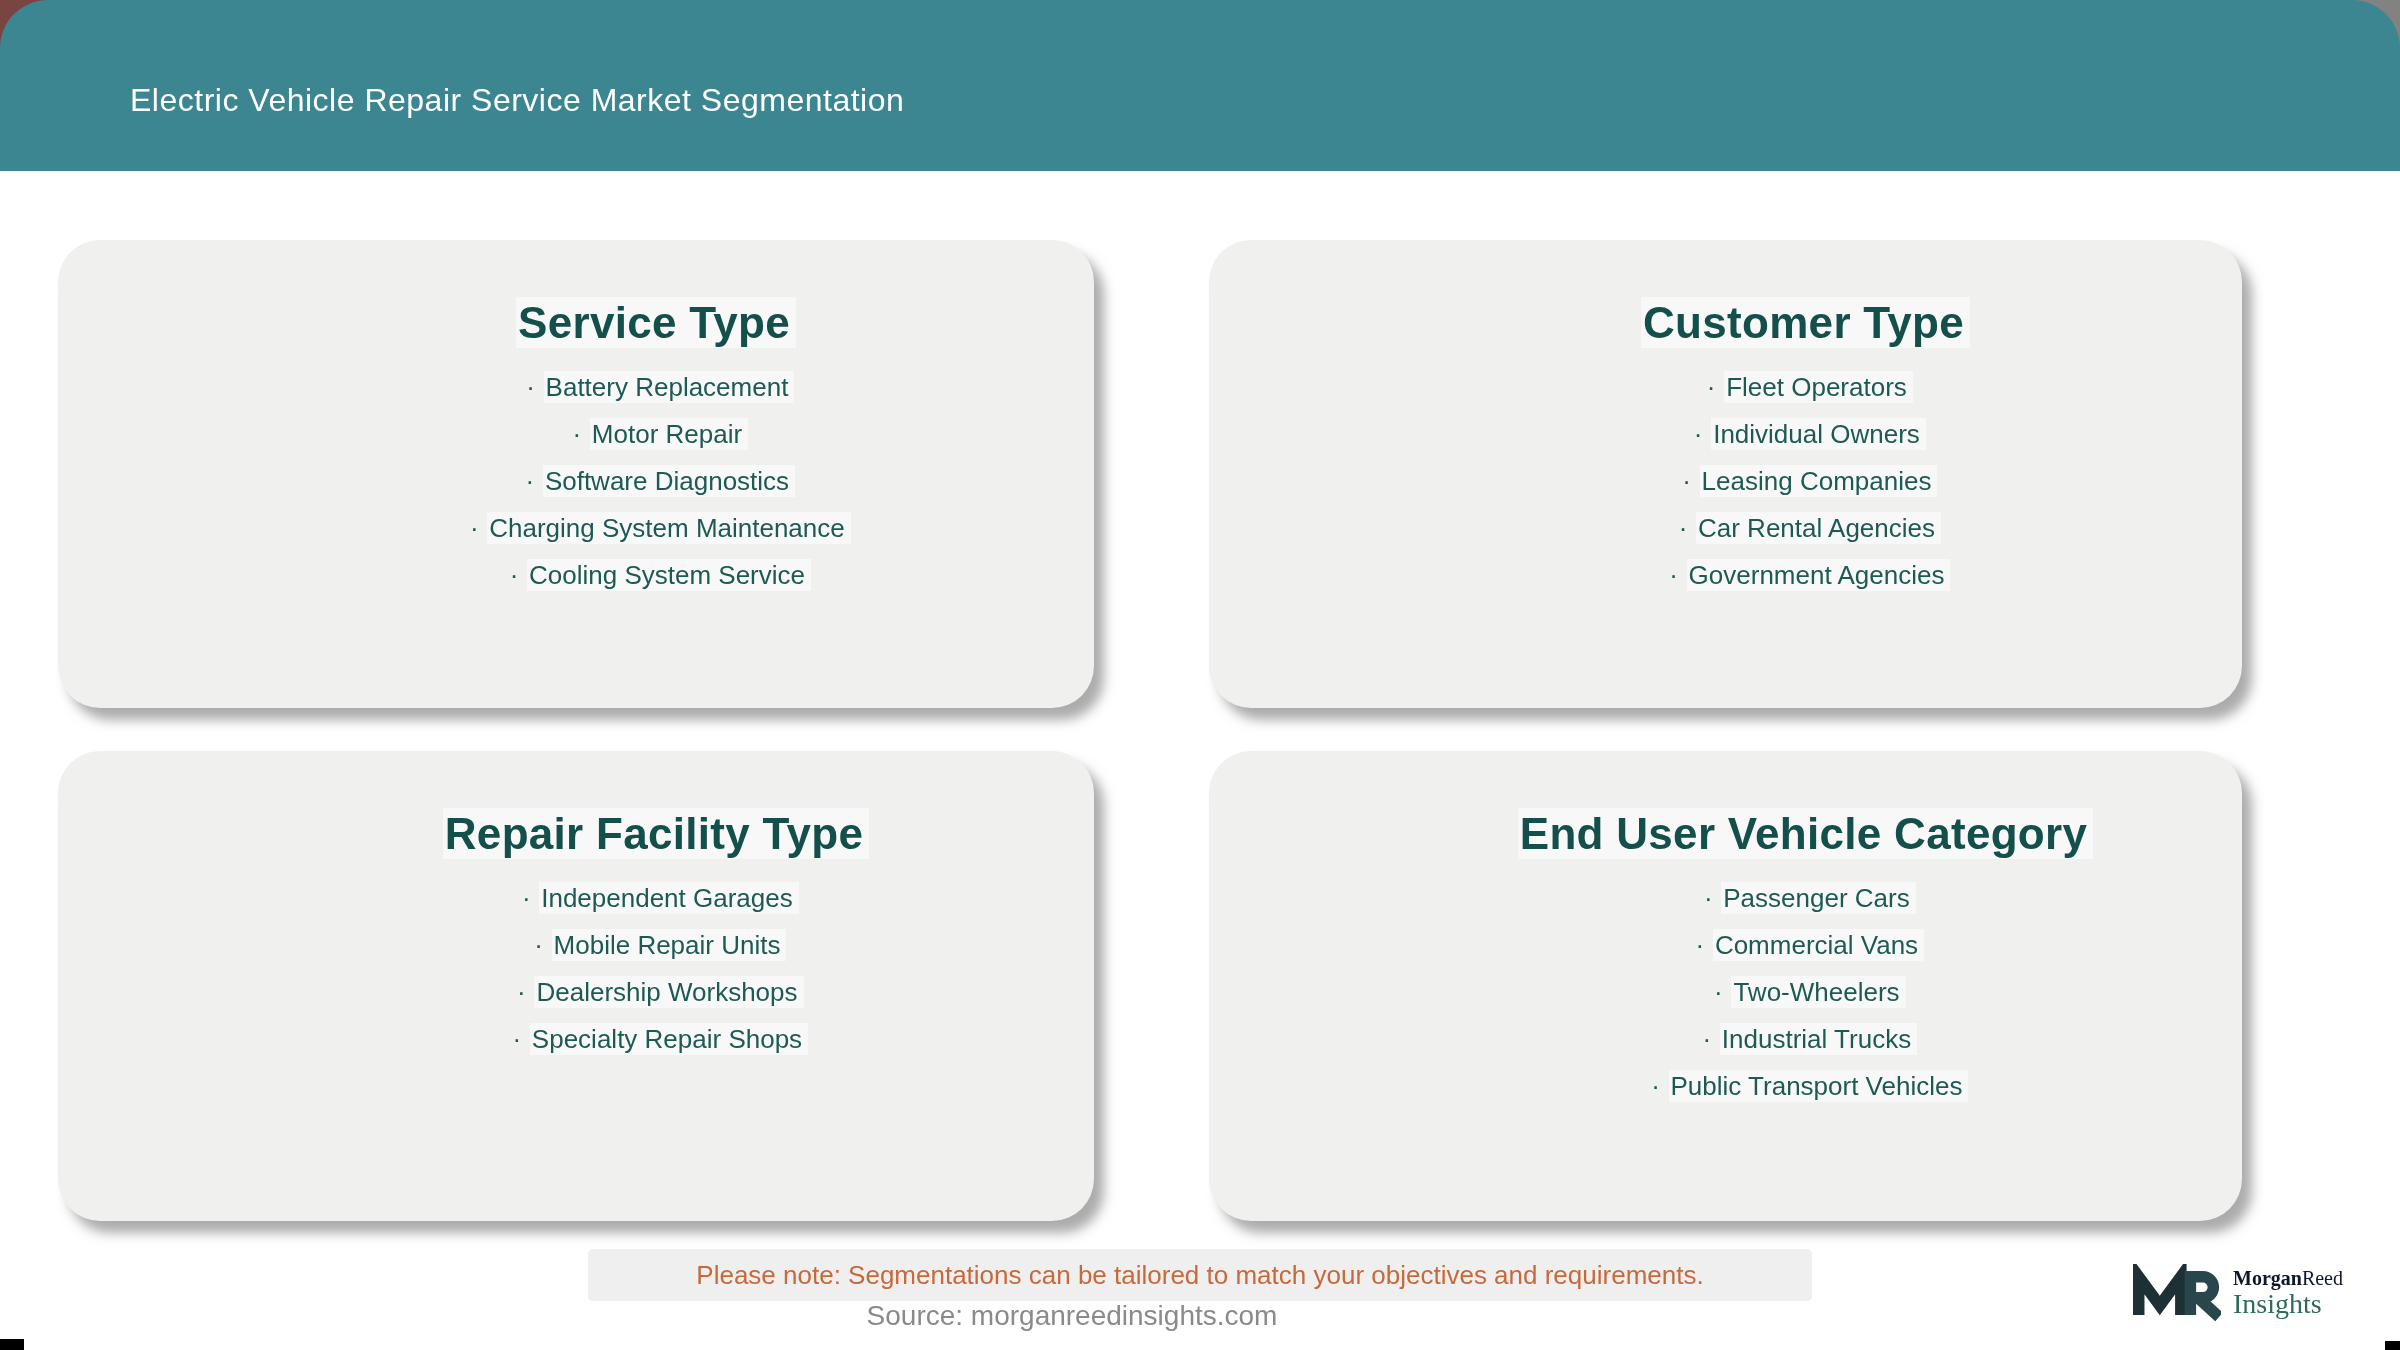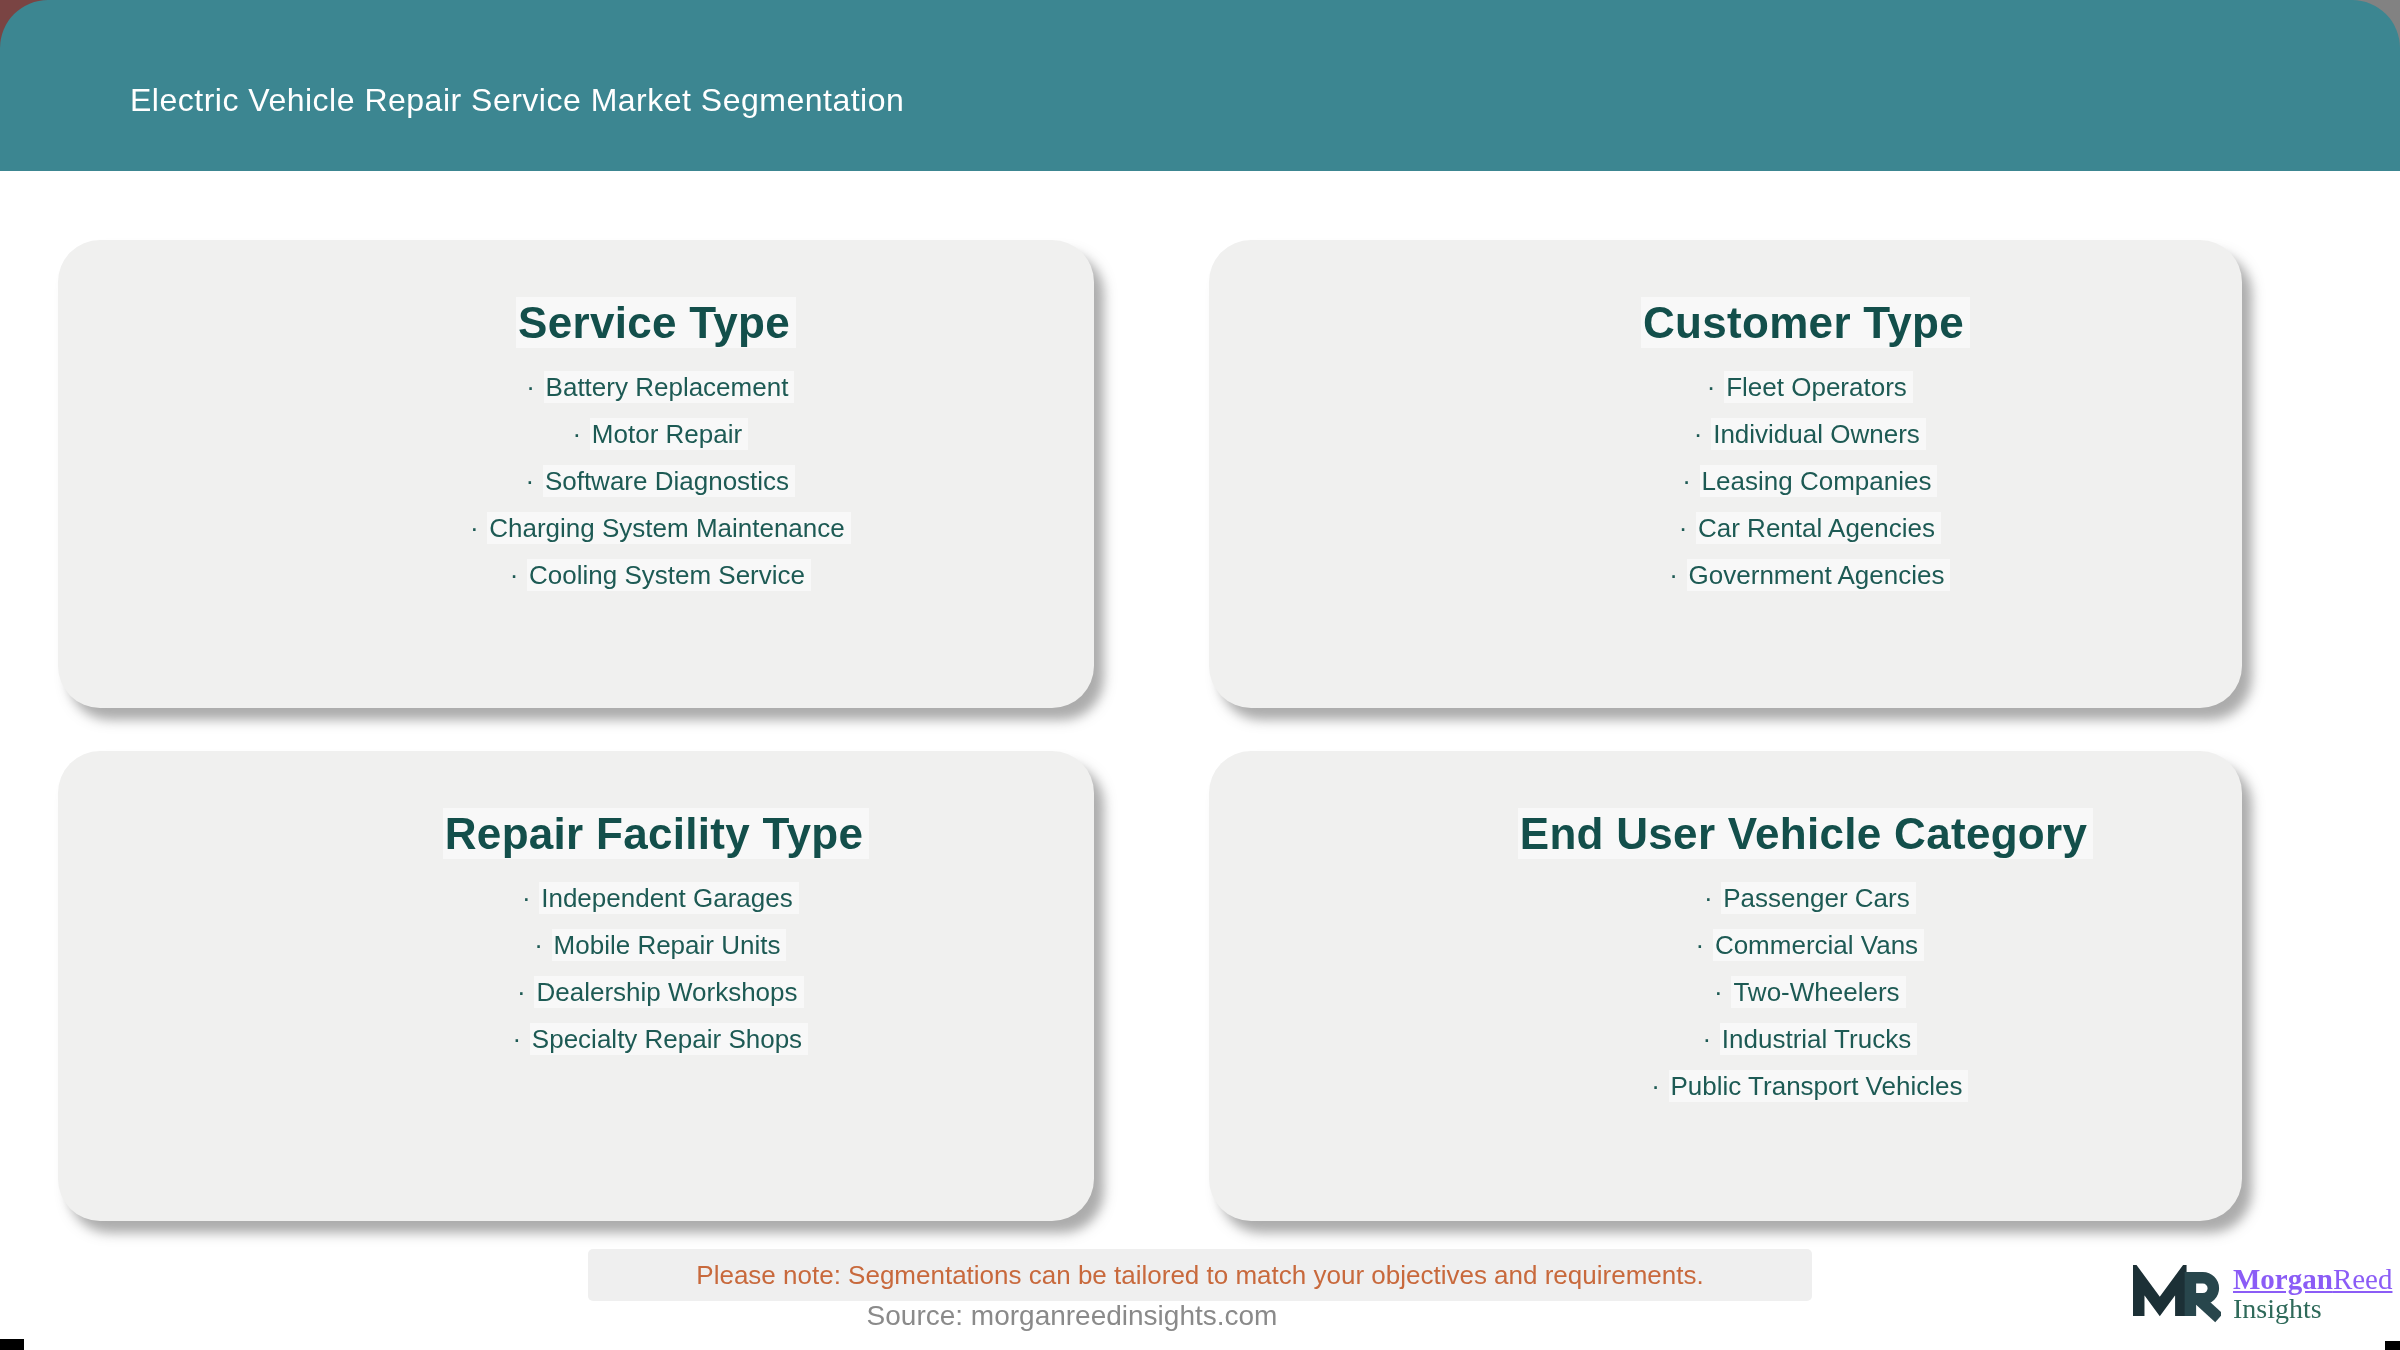--- a/index.html
+++ b/index.html
@@ -85,21 +85,21 @@
     font-size: 28px; color: #8a8a8a;
     z-index: 1;
   }
 
   .logo {
     position: absolute; left: 2133px; top: 1264px;
     display: flex; align-items: center; gap: 12px;
     z-index: 2;
   }
   .logo .logo-text { font-family: "Liberation Serif", serif; line-height: 1.05; }
-  .logo .name-line { font-size: 29px; color: #8b5cf6; white-space: nowrap; text-decoration: underline; }
+  .logo .name-line { font-size: 20px; color: #0f172a; white-space: nowrap; }
   .logo .name-bold { font-weight: 700; }
   .logo .name-reg  { font-weight: 400; }
   .logo .subtitle  { font-size: 28px; color: #2f6a5a; }
 
   .mark-bl { position: absolute; left: 0;  bottom: 0; width: 24px; height: 11px; background: #000000; z-index: 3; }
   .mark-br { position: absolute; right: 0; bottom: 0; width: 15px; height: 9px;  background: #000000; z-index: 3; }
 </style>
 </head>
 <body>
 

